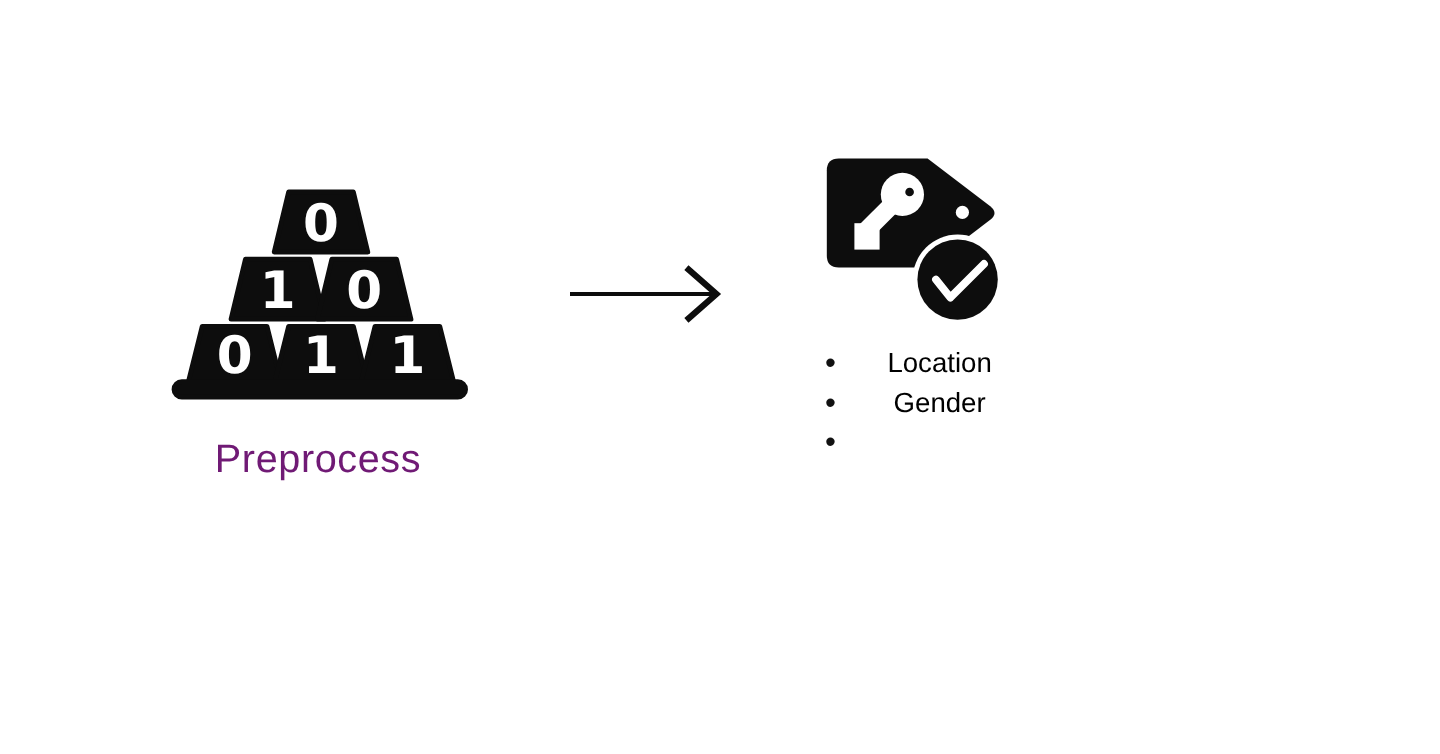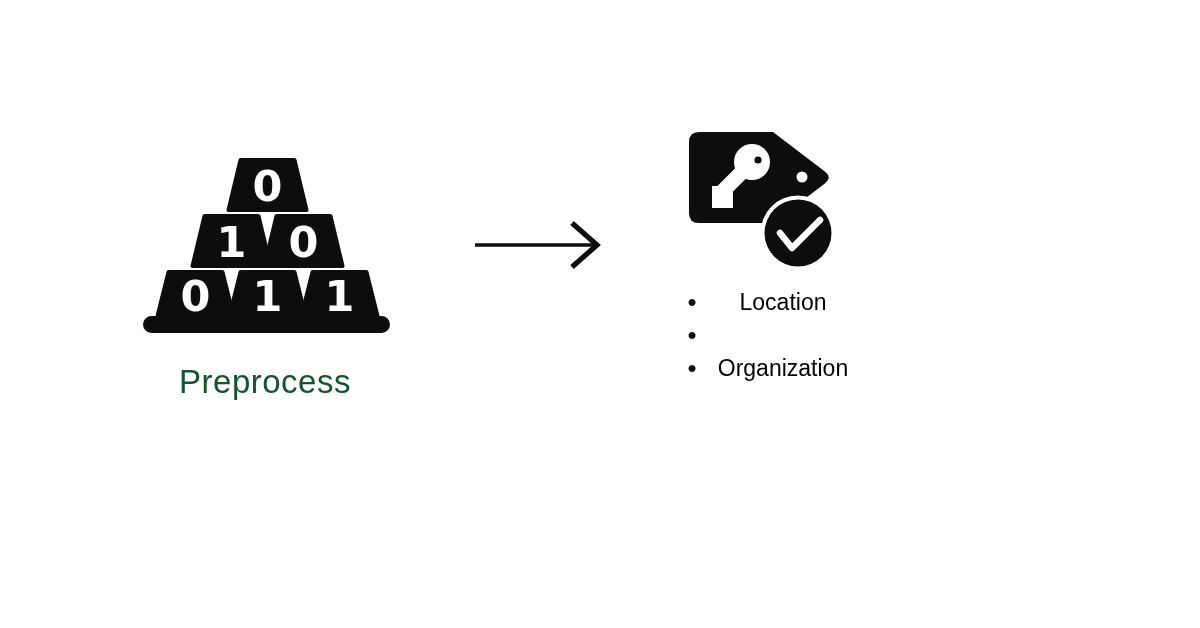--- a/index.html
+++ b/index.html
@@ -31,21 +31,21 @@
     text-anchor: middle;
   }
   .preprocess-label {
     position: absolute;
     left: 128px;
     top: 362px;
     width: 274px;
     text-align: center;
     font-size: 33px;
     letter-spacing: 0.5px;
-    color: #14532d;
+    color: #701a75;
     line-height: 1.2;
   }
   .arrow-icon {
     position: absolute;
     left: 468px;
     top: 218px;
     width: 135px;
     height: 56px;
   }
   .tag-icon {
@@ -136,20 +136,20 @@
     </g>
   </svg>
 
   <div class="entity-list">
     <div class="list-row">
       <span class="bullet">•</span>
       <span class="item-text">Location</span>
     </div>
     <div class="list-row">
       <span class="bullet">•</span>
+      <span class="item-text">Gender</span>
     </div>
     <div class="list-row">
       <span class="bullet">•</span>
-      <span class="item-text">Organization</span>
     </div>
   </div>
 
 </div>
 
 </body></html>

